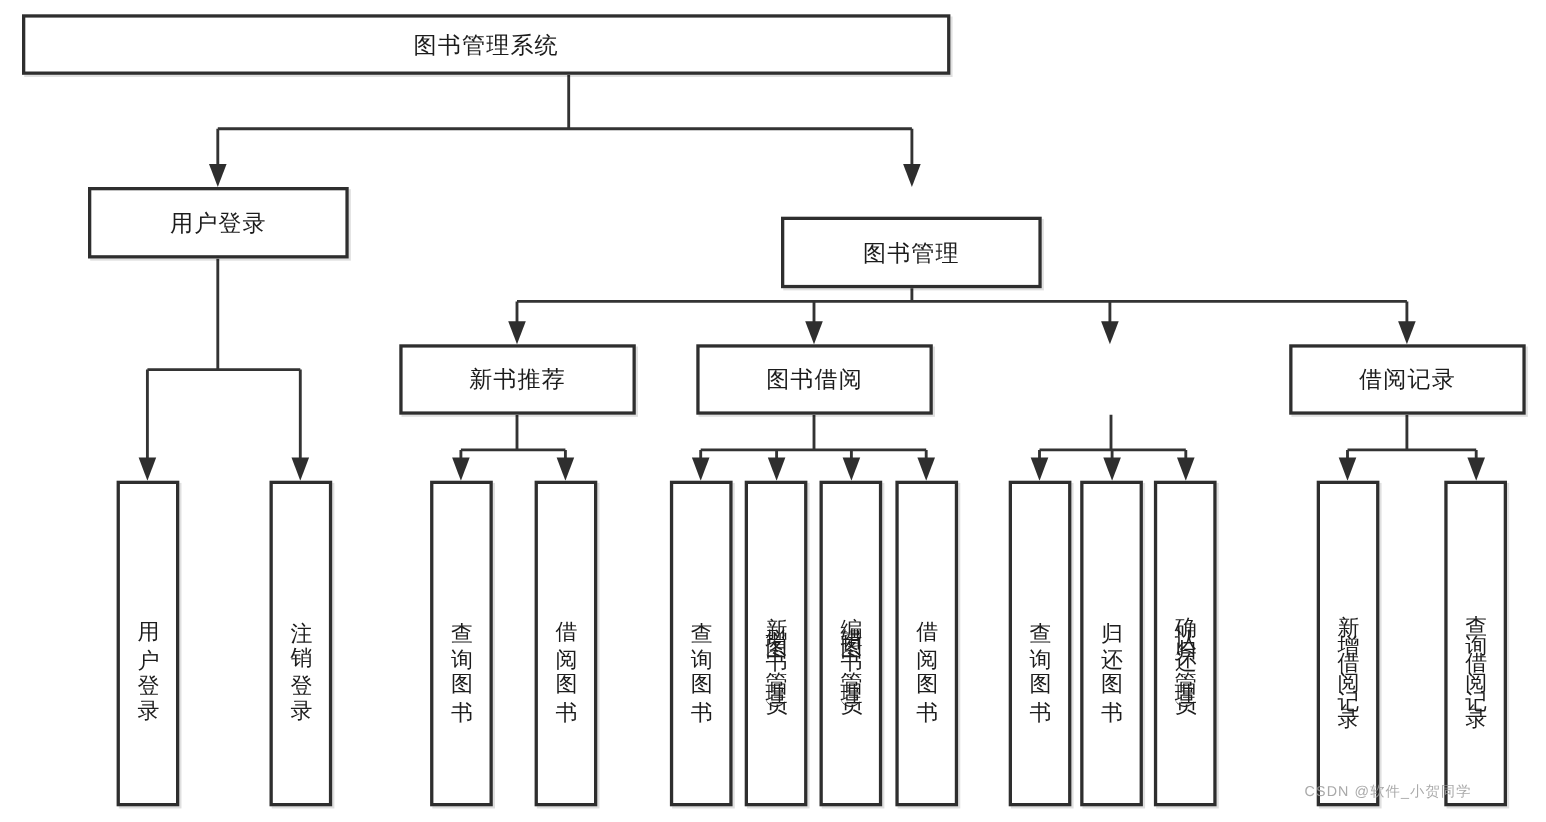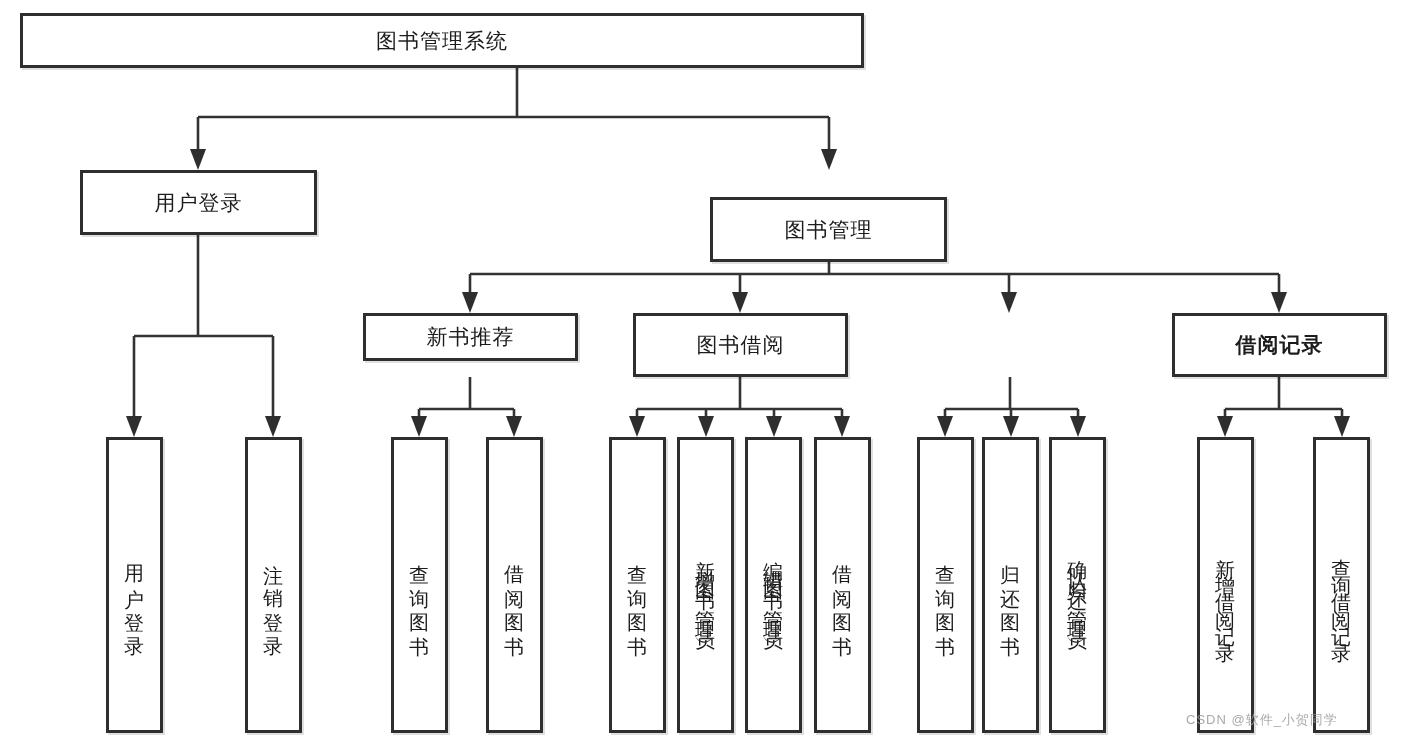--- a/index.html
+++ b/index.html
@@ -109,27 +109,27 @@
     <span class="hlabel">图书管理系统</span>
   </div>
 
   <div class="node" style="left:80px; top:170px; width:237px; height:65px;">
     <span class="hlabel">用户登录</span>
   </div>
   <div class="node" style="left:710px; top:160px; width:237px; height:65px;margin-top:37px;">
     <span class="hlabel">图书管理</span>
   </div>
 
-  <div class="node" style="left:363px; top:313px; width:215px; height:48px;">
+  <div class="node" style="left:363px; top:313px; width:215px; height:64px;">
     <span class="hlabel">新书推荐</span>
   </div>
   <div class="node" style="left:633px; top:313px; width:215px; height:64px;text-align:right;">
     <span class="hlabel">图书借阅</span>
   </div>
-  <div class="node" style="left:1172px; top:313px; width:215px; height:64px;font-weight:bold;">
+  <div class="node" style="left:1172px; top:313px; width:215px; height:64px;">
     <span class="hlabel">借阅记录</span>
   </div>
 
   <div class="node leaf" style="left:106px; top:437px; width:57px; height:296px;">
     <span class="vlabel ls4">用户登录</span>
   </div>
   <div class="node leaf" style="left:245px; top:437px; width:57px; height:296px;">
     <span class="vlabel ls4">注销登录</span>
   </div>
 

